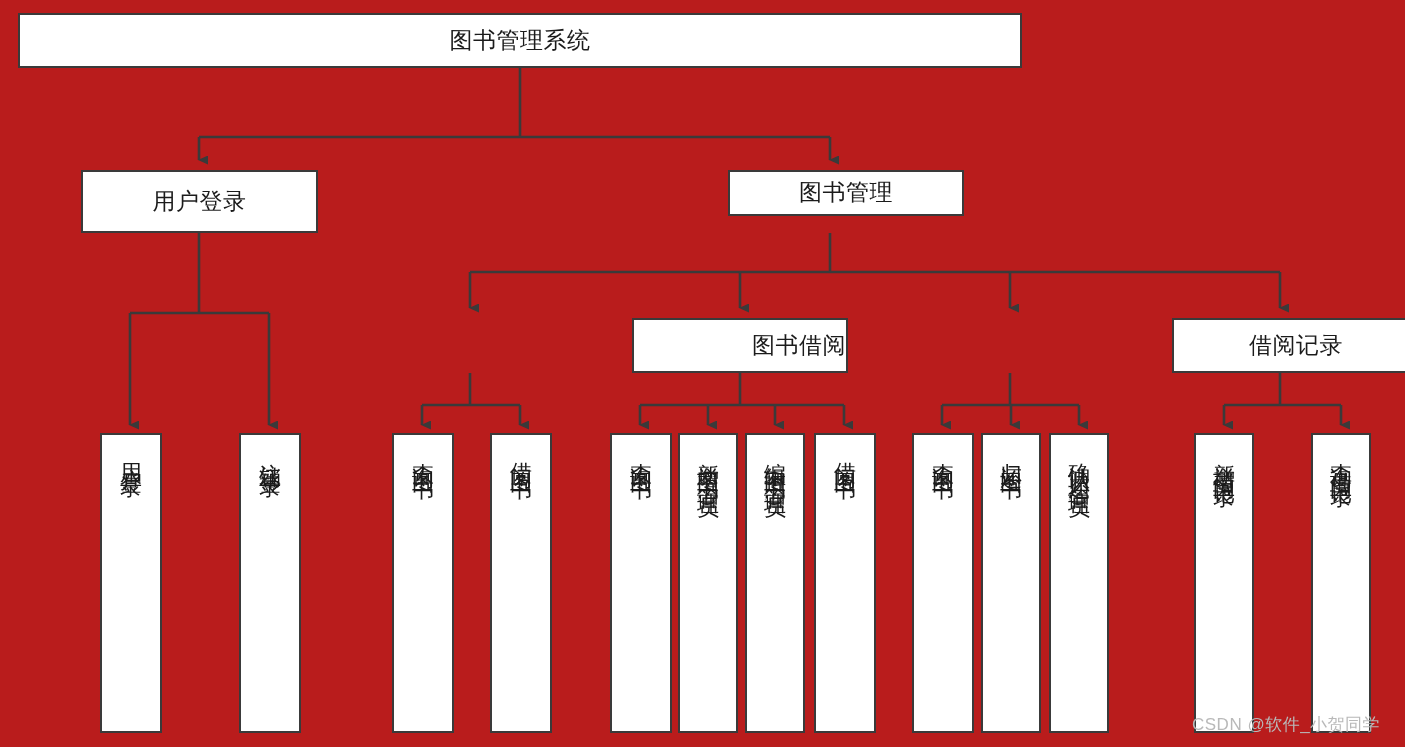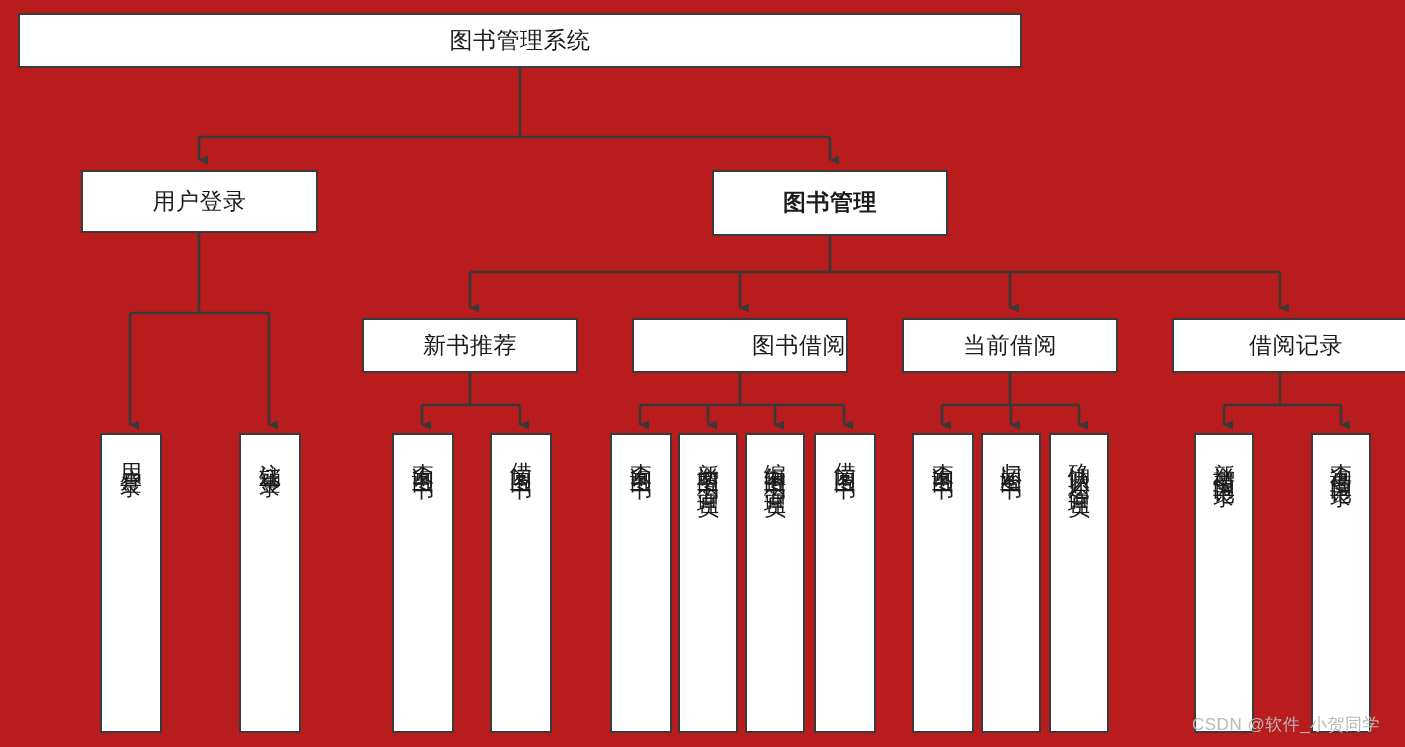--- a/index.html
+++ b/index.html
@@ -127,32 +127,26 @@
     </g>
   </svg>
 
   <div class="node root horiz" style="left:18px; top:13px; width:1004px; height:55px;">
     <span class="node-label">图书管理系统</span>
   </div>
 
   <div class="node horiz" style="left:81px; top:170px; width:237px; height:63px;">
     <span class="node-label">用户登录</span>
   </div>
-  <div class="node horiz" style="left:712px; top:170px; width:236px; height:66px;font-weight:bold;">
+  <div class="node horiz" style="left:728px; top:170px; width:236px; height:46px;">
     <span class="node-label">图书管理</span>
   </div>
 
-  <div class="node horiz" style="left:362px; top:318px; width:216px; height:55px;">
-    <span class="node-label">新书推荐</span>
-  </div>
   <div class="node horiz" style="left:632px; top:318px; width:216px; height:55px;justify-content:flex-end;">
     <span class="node-label">图书借阅</span>
-  </div>
-  <div class="node horiz" style="left:902px; top:318px; width:216px; height:55px;">
-    <span class="node-label">当前借阅</span>
   </div>
   <div class="node horiz" style="left:1172px; top:318px; width:248px; height:55px;">
     <span class="node-label">借阅记录</span>
   </div>
 
   <div class="node vert" style="left:100px; top:433px; width:62px; height:300px;">
     <span class="node-label">用户登录</span>
   </div>
   <div class="node vert" style="left:239px; top:433px; width:62px; height:300px;">
     <span class="node-label">注销登录</span>

